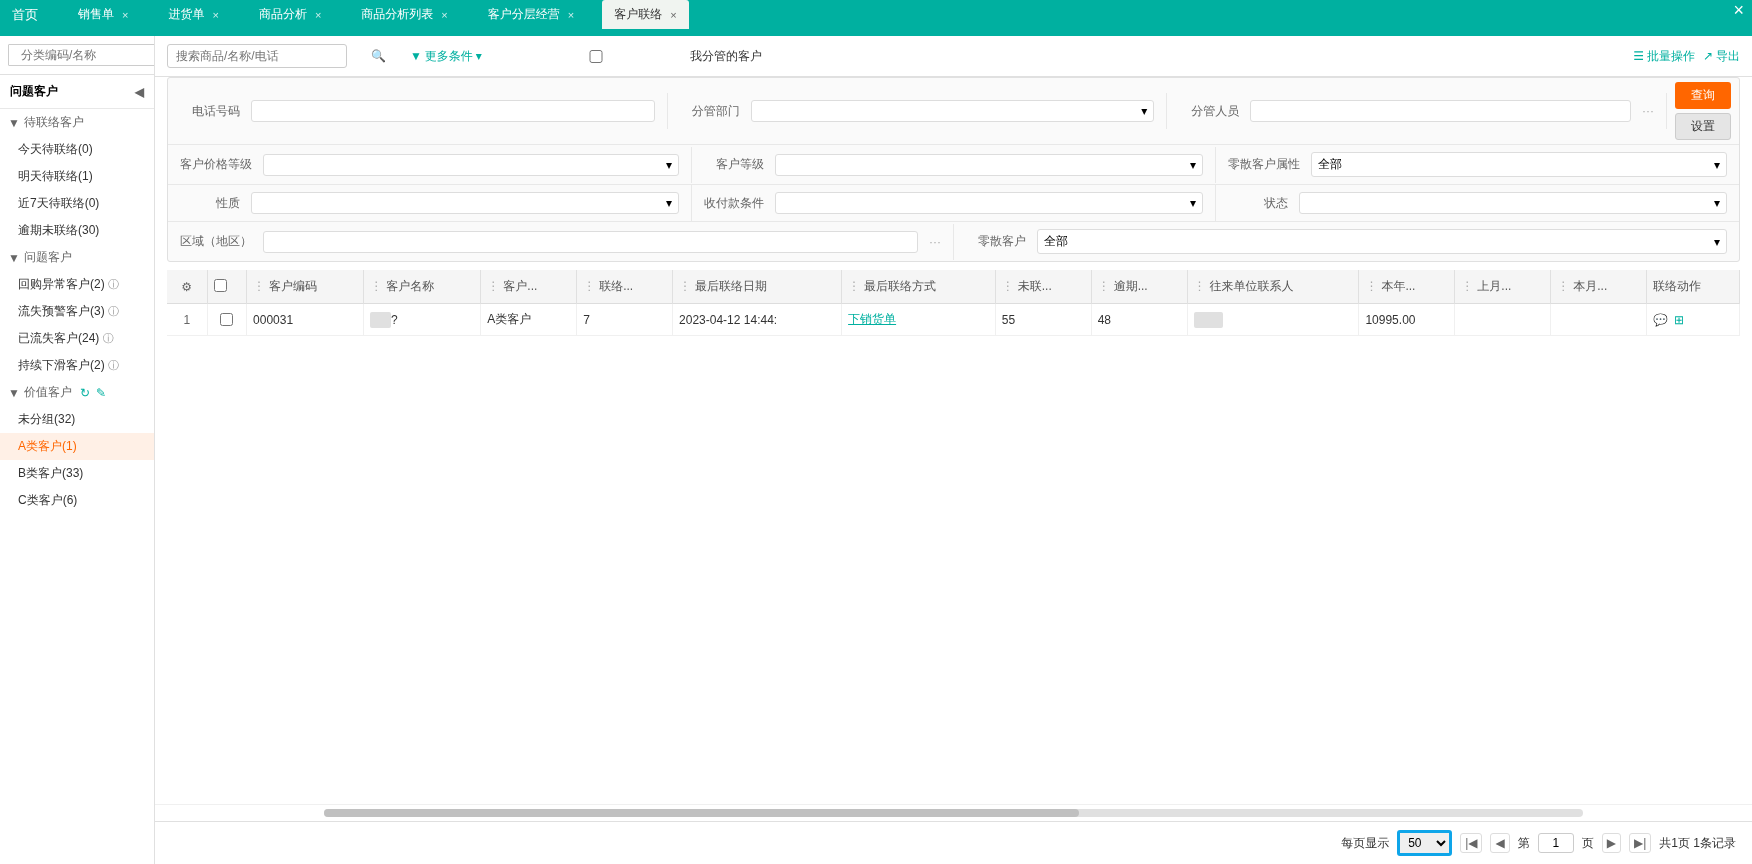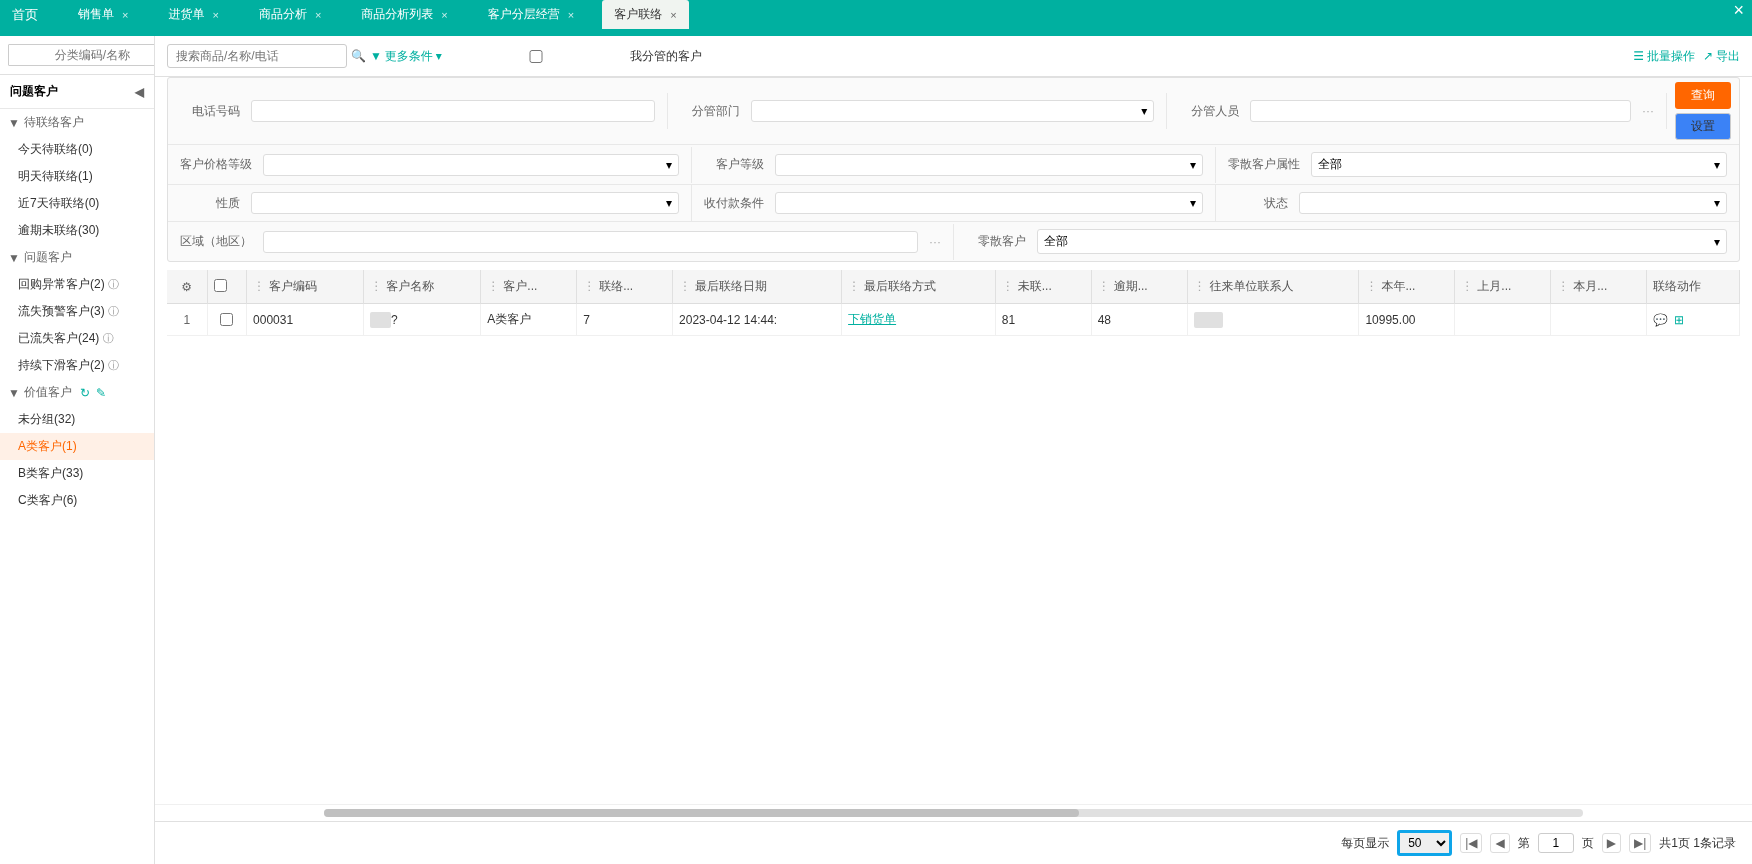--- a/index.html
+++ b/index.html
@@ -49,24 +49,23 @@
     .sidebar-search {
       padding: 8px;
       display: flex;
       align-items: center;
       border-bottom: 1px solid #e0e0e0;
     }
     .sidebar-search input {
       flex: 1;
       border: 1px solid #ccc;
       border-radius: 1px;
-      padding: 3px 6px;
+      padding: 3px 12px;
       font-size: 12px;
       outline: none;
-      text-align: center;
     }
     .sidebar-header {
       display: flex;
       align-items: center;
       justify-content: space-between;
       padding: 8px 10px;
       font-weight: bold;
       font-size: 13px;
       border-bottom: 1px solid #e8e8e8;
     }
@@ -98,21 +97,21 @@
       background: white;
       overflow: hidden;
     }
 
     
     .filter-bar {
       padding: 8px 12px;
       border-bottom: 1px solid #e0e0e0;
       display: flex;
       align-items: center;
-      gap: 4px;
+      gap: 24px;
     }
     .filter-bar input {
       border: 1px solid #ccc;
       border-radius: 3px;
       padding: 4px 8px;
       width: 180px;
       font-size: 12px;
       outline: none;
     }
     .filter-btn {
@@ -202,21 +201,21 @@
     .btn-query {
       background: #ff6600;
       color: white;
       border: none;
       padding: 5px 16px;
       border-radius: 3px;
       cursor: pointer;
       font-size: 12px;
     }
     .btn-settings {
-      background: #3b82f6;
+      background: #e5e5e5;
       color: #333;
       border: 1px solid #ccc;
       padding: 4px 14px;
       border-radius: 3px;
       cursor: pointer;
       font-size: 12px;
     }
 
     
     .table-container {
@@ -533,21 +532,21 @@
               </div>
             </td>
             <td>000031</td>
             <td>
               <span style="background:#e0e0e0;color:#e0e0e0;border-radius:2px;padding:1px 3px;">Ea</span>?
             </td>
             <td>A类客户</td>
             <td>7</td>
             <td>2023-04-12 14:44:</td>
             <td class="link">下销货单</td>
-            <td>81</td>
+            <td>55</td>
             <td>48</td>
             <td>
               <span style="background:#e0e0e0;color:#e0e0e0;border-radius:2px;padding:1px 3px;">RE .</span>
             </td>
             <td>10995.00</td>
             <td></td>
             <td></td>
             <td>
               <div class="row-action-icons">
                 <span title="联络">💬</span>

